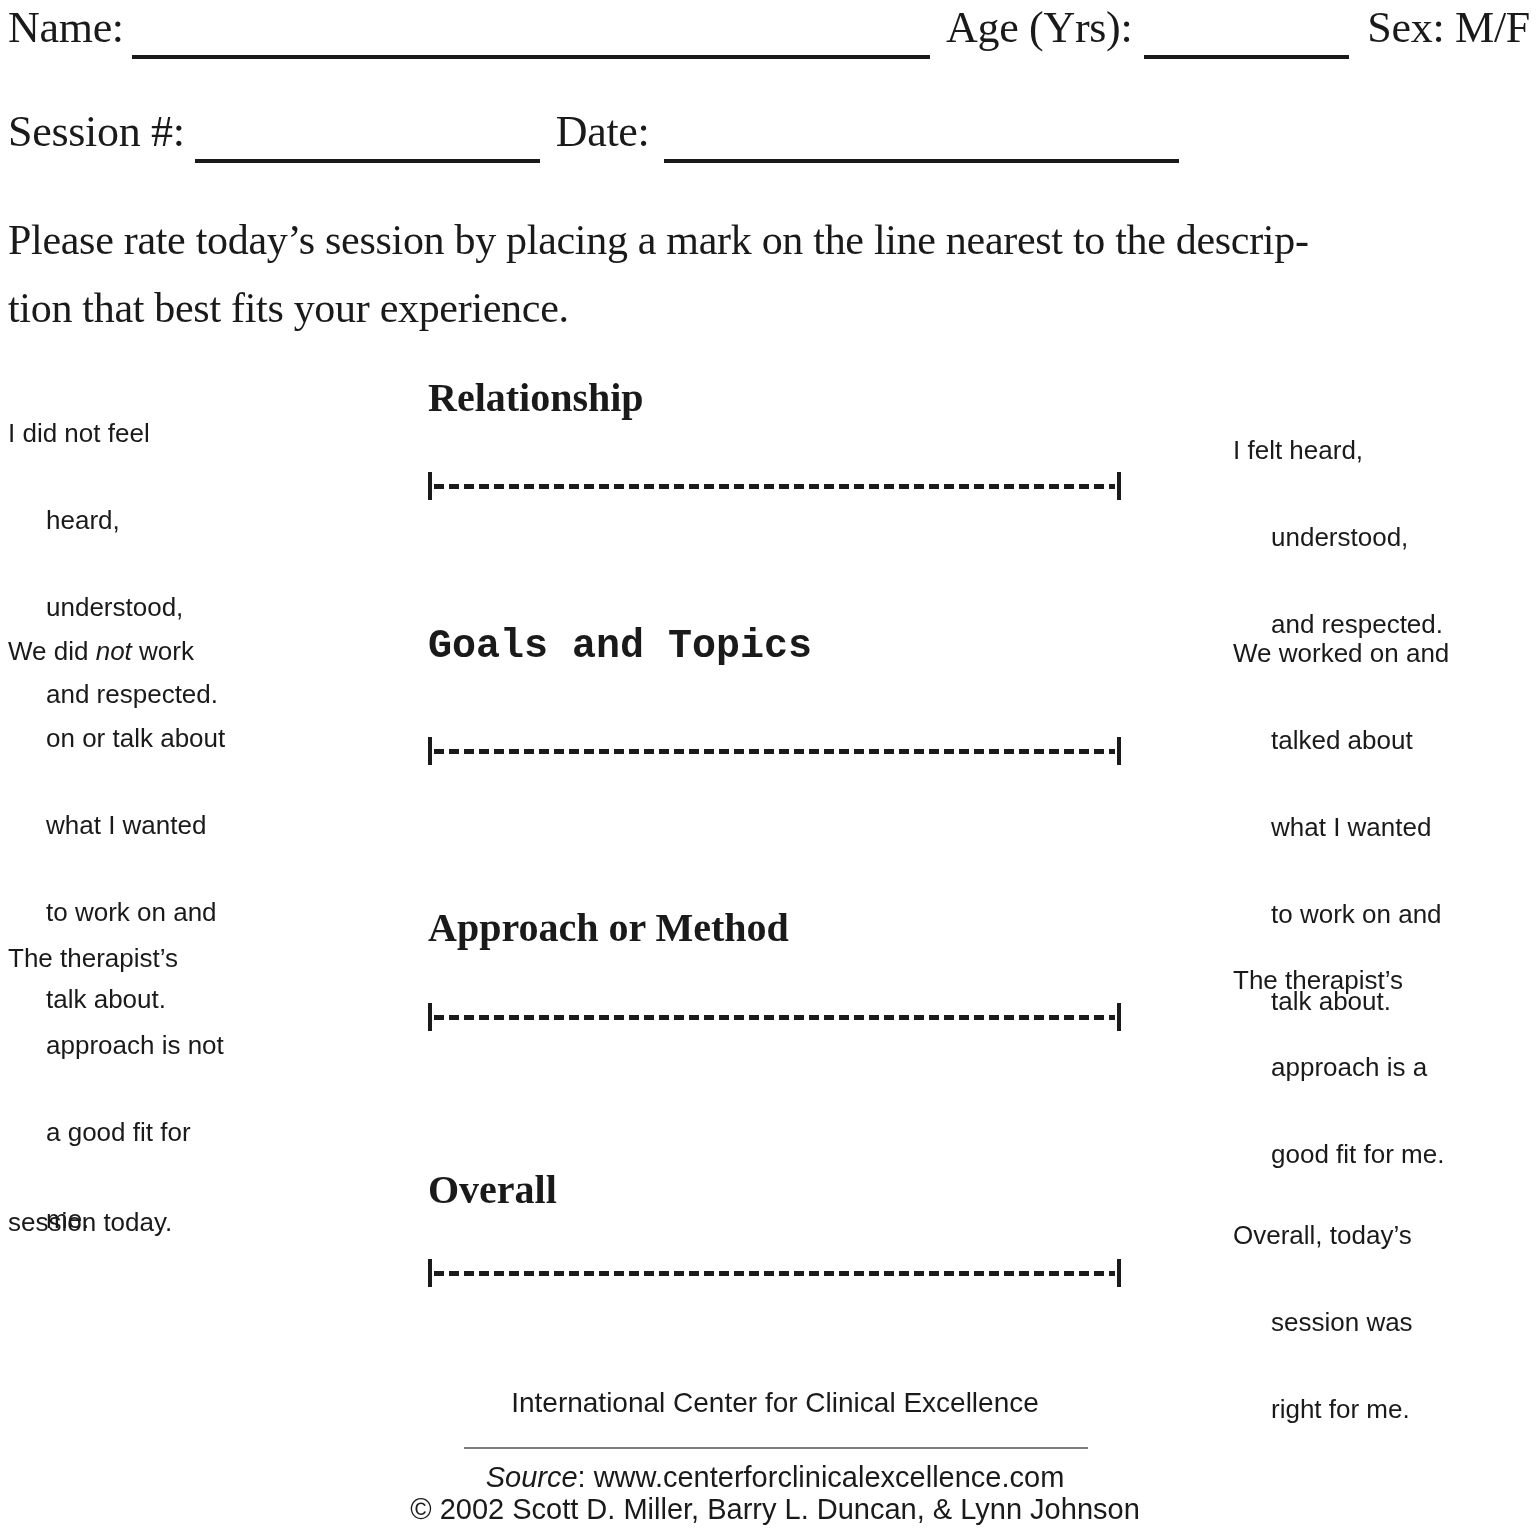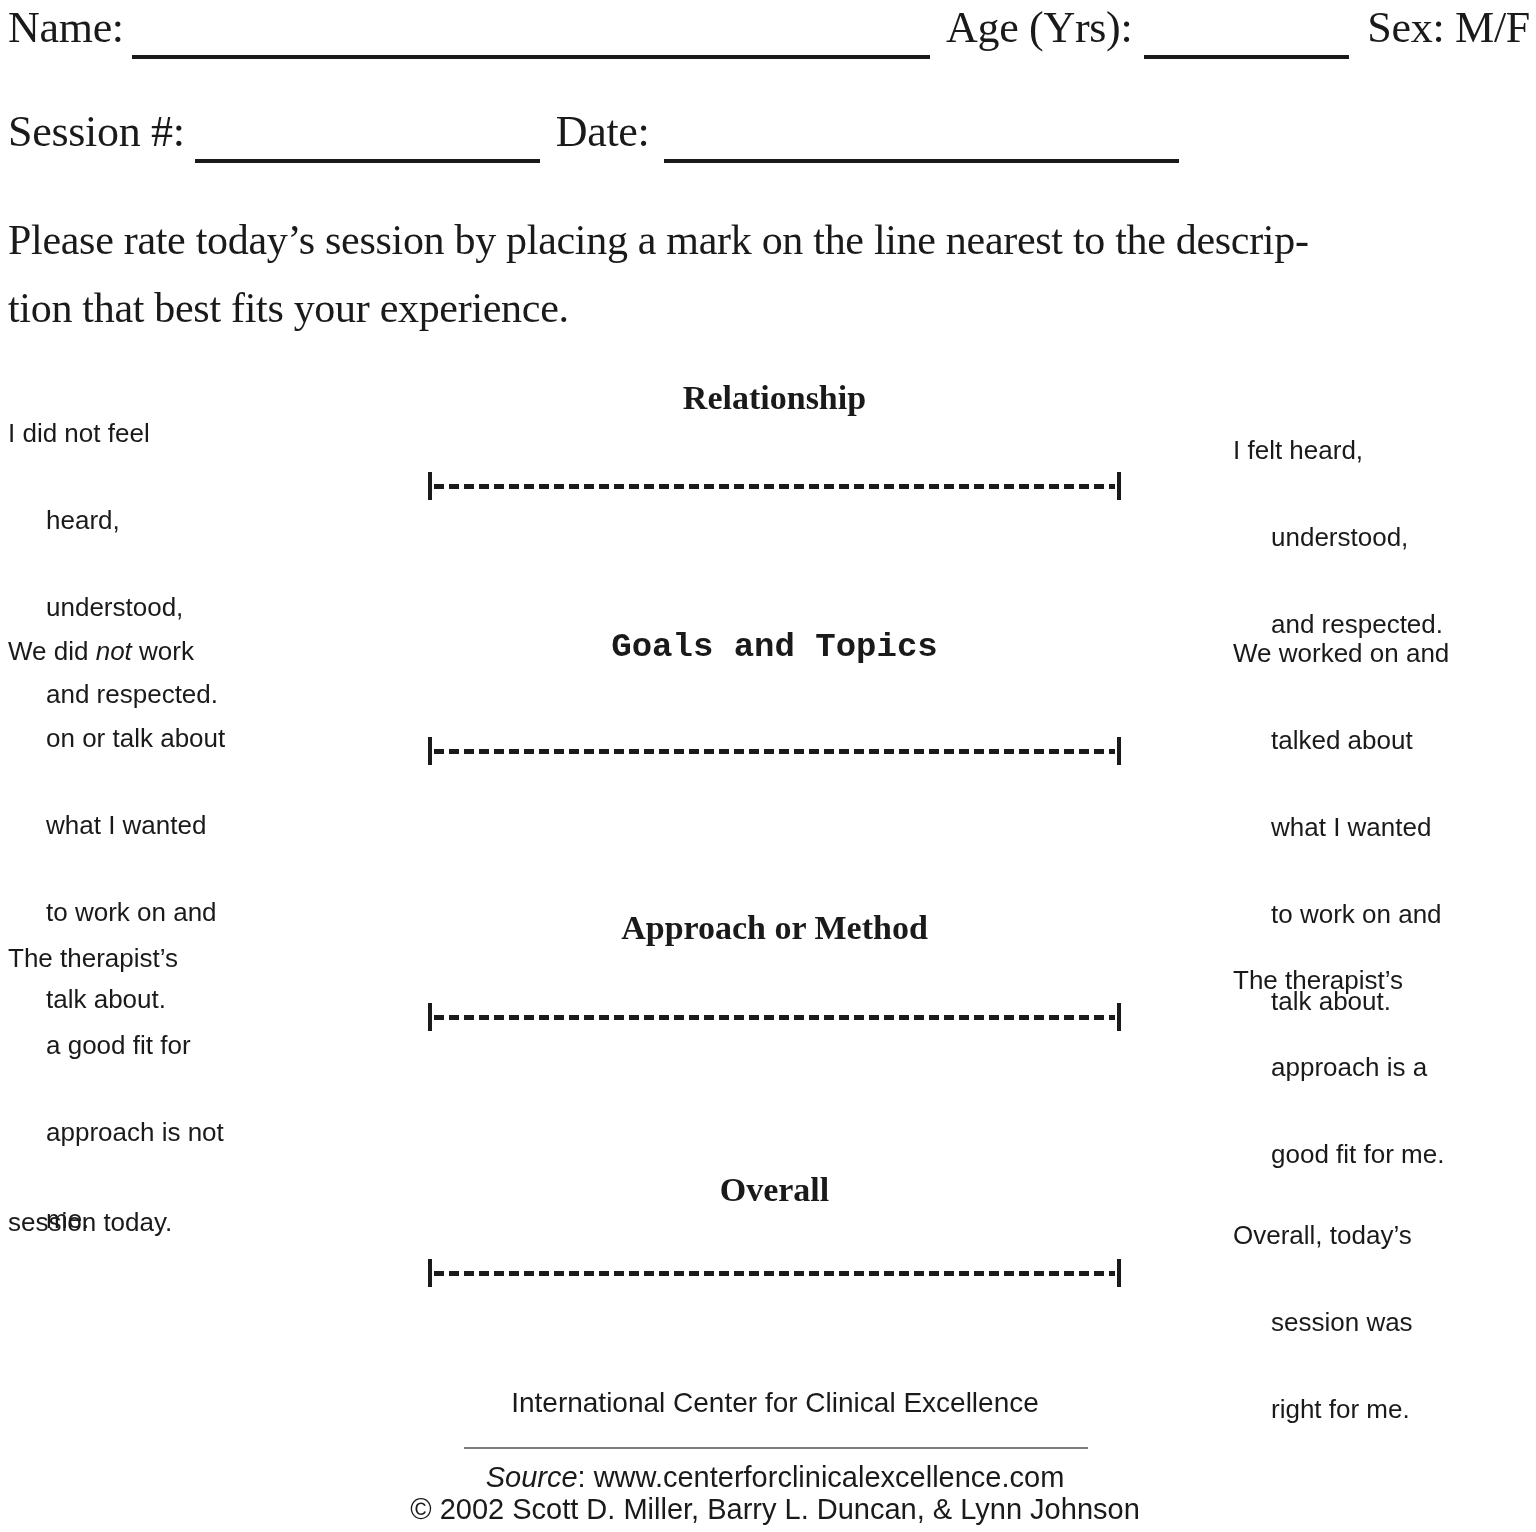--- a/index.html
+++ b/index.html
@@ -27,22 +27,22 @@
   
   .instructions {
     position:absolute; top:206px; left:8px; width:1528px;
     font-size:42px; line-height:68px; letter-spacing:-0.3px;
     white-space:pre-line;
   }
 
   
   .scale-title {
     position:absolute; left:428px; width:693px;
-    text-align:center; font-weight:bold;
-    font-size:34px; line-height:50px;
+    font-weight:bold;
+    font-size:40px; line-height:50px;
   }
   #title-0 { top:373px; }
   #title-1 { top:622px;font-family:Liberation Mono, monospace; }
   #title-2 { top:903px; }
   #title-3 { top:1165px; }
 
   .scale-line {
     position:absolute; left:428px; width:693px; height:28px;
     display:flex; align-items:center;
   }
@@ -145,22 +145,22 @@
   </div>
 
   <div class="scale-title" id="title-2">Approach or Method</div>
   <div class="scale-line" id="line-2">
     <span class="endbar"></span>
     <span class="dashes"></span>
     <span class="endbar"></span>
   </div>
   <div class="anchor a-left" id="al-2">
     <div>The therapist’s</div>
+    <div>approach is not</div>
     <div>a good fit for</div>
-    <div>approach is not</div>
     <div>me.</div>
   </div>
   <div class="anchor a-right" id="ar-2">
     <div>The therapist’s</div>
     <div>approach is a</div>
     <div>good fit for me.</div>
   </div>
 
   <div class="scale-title" id="title-3">Overall</div>
   <div class="scale-line" id="line-3">

